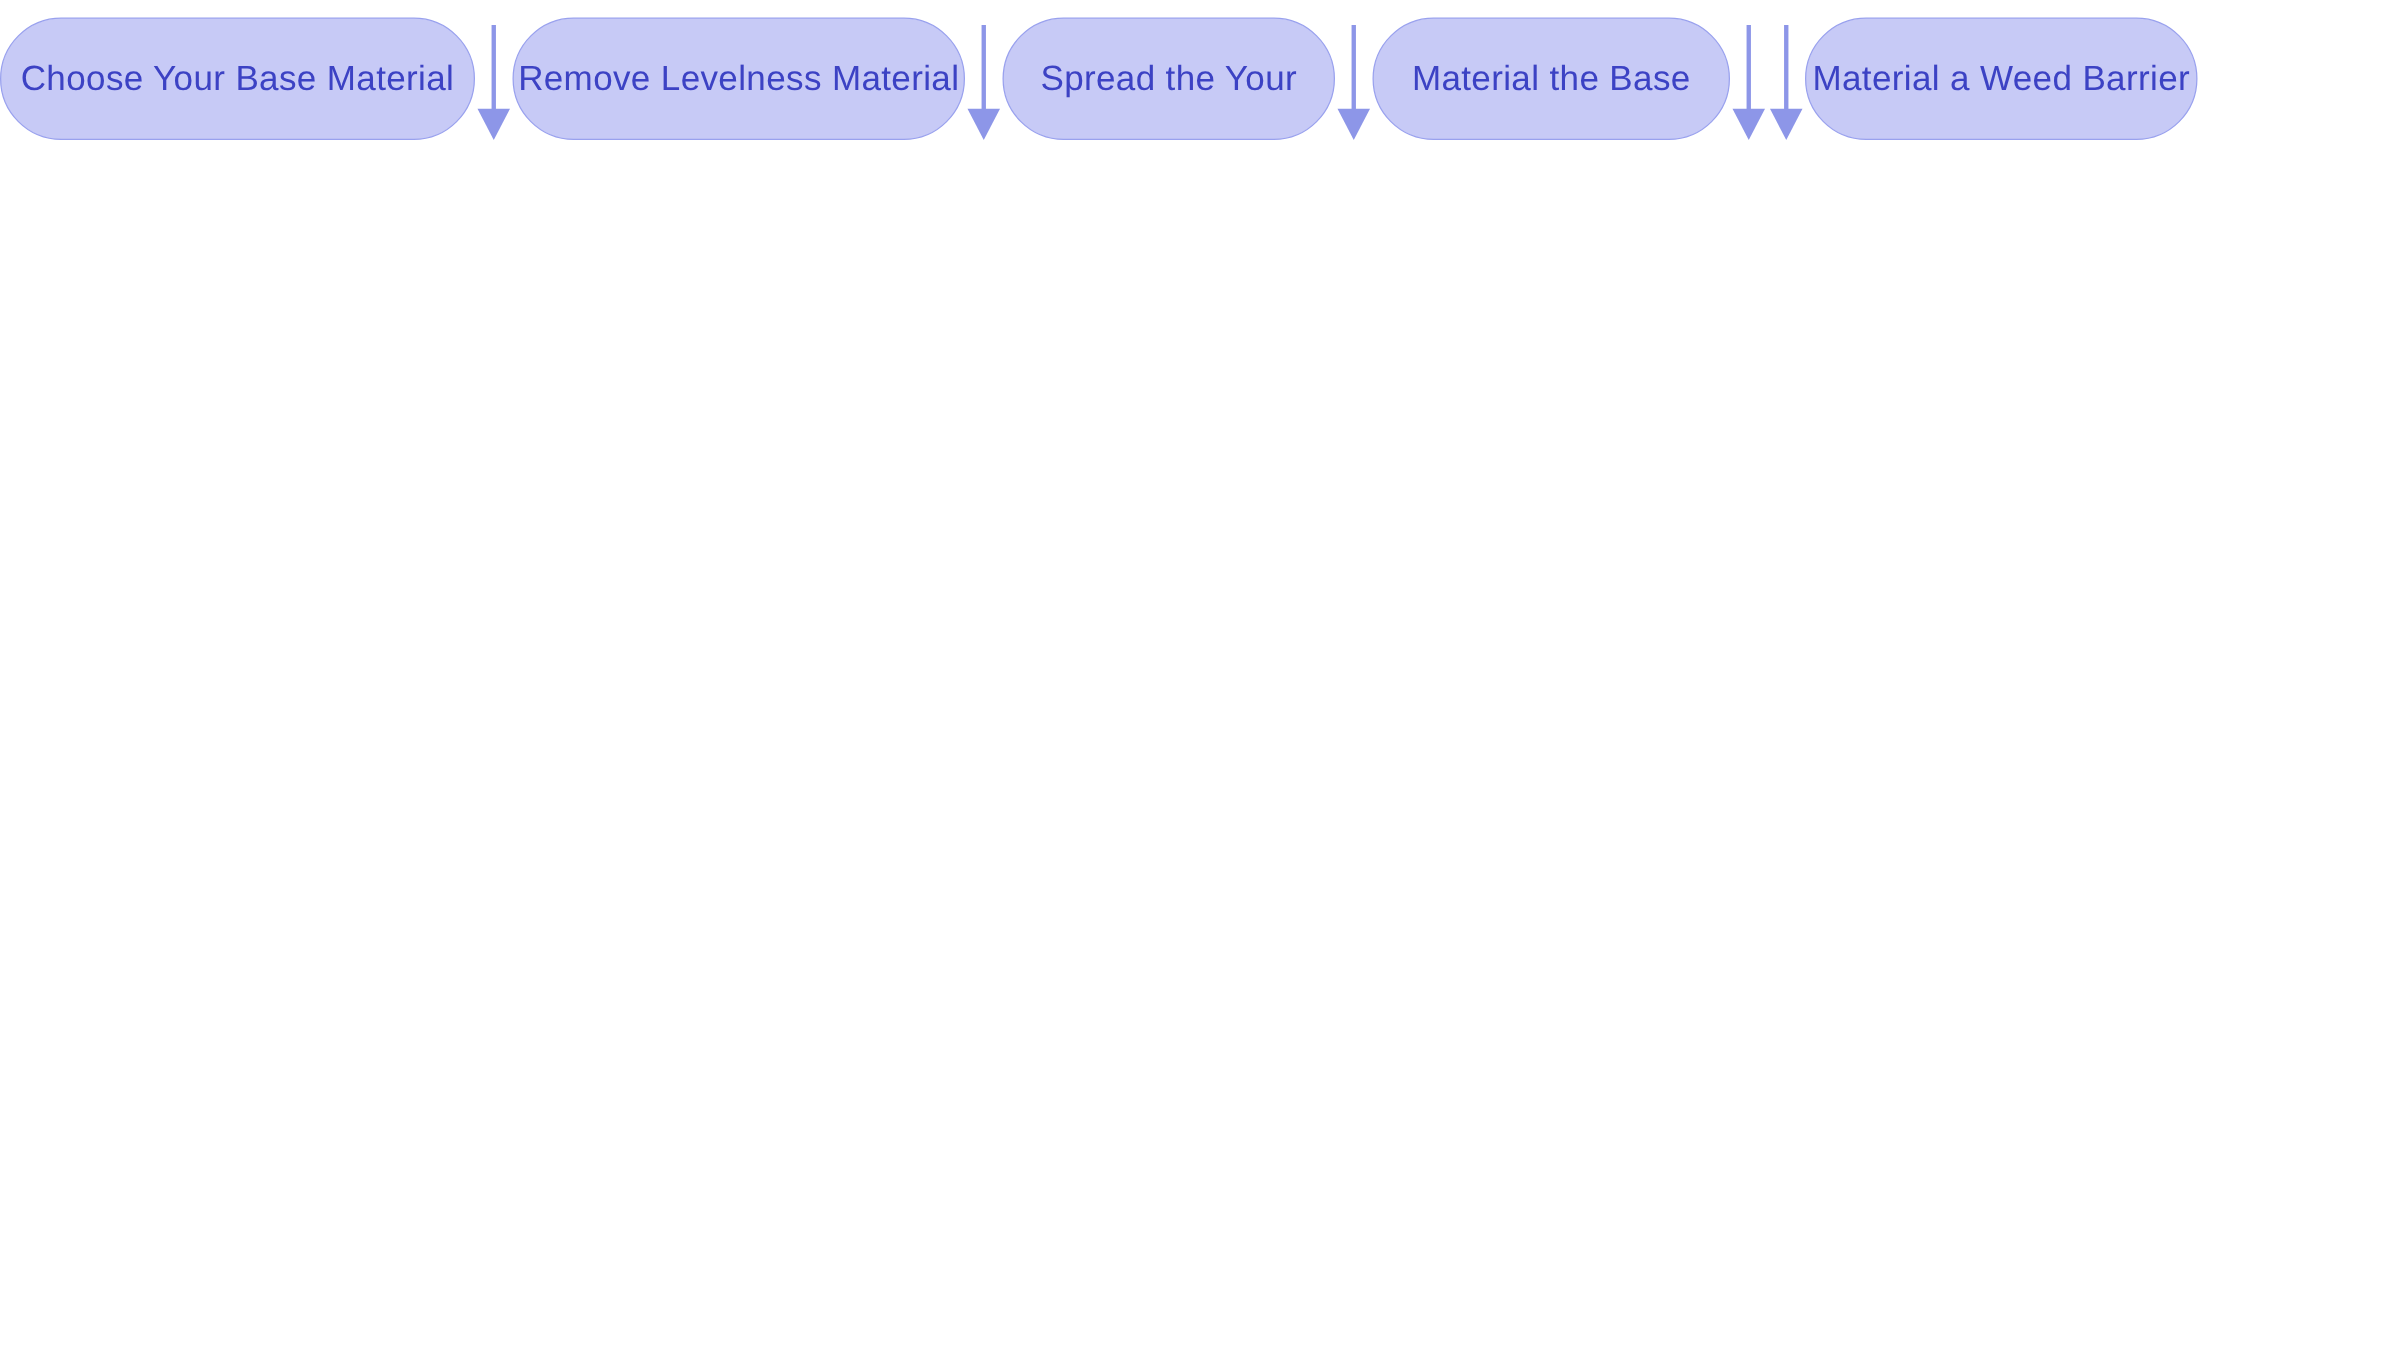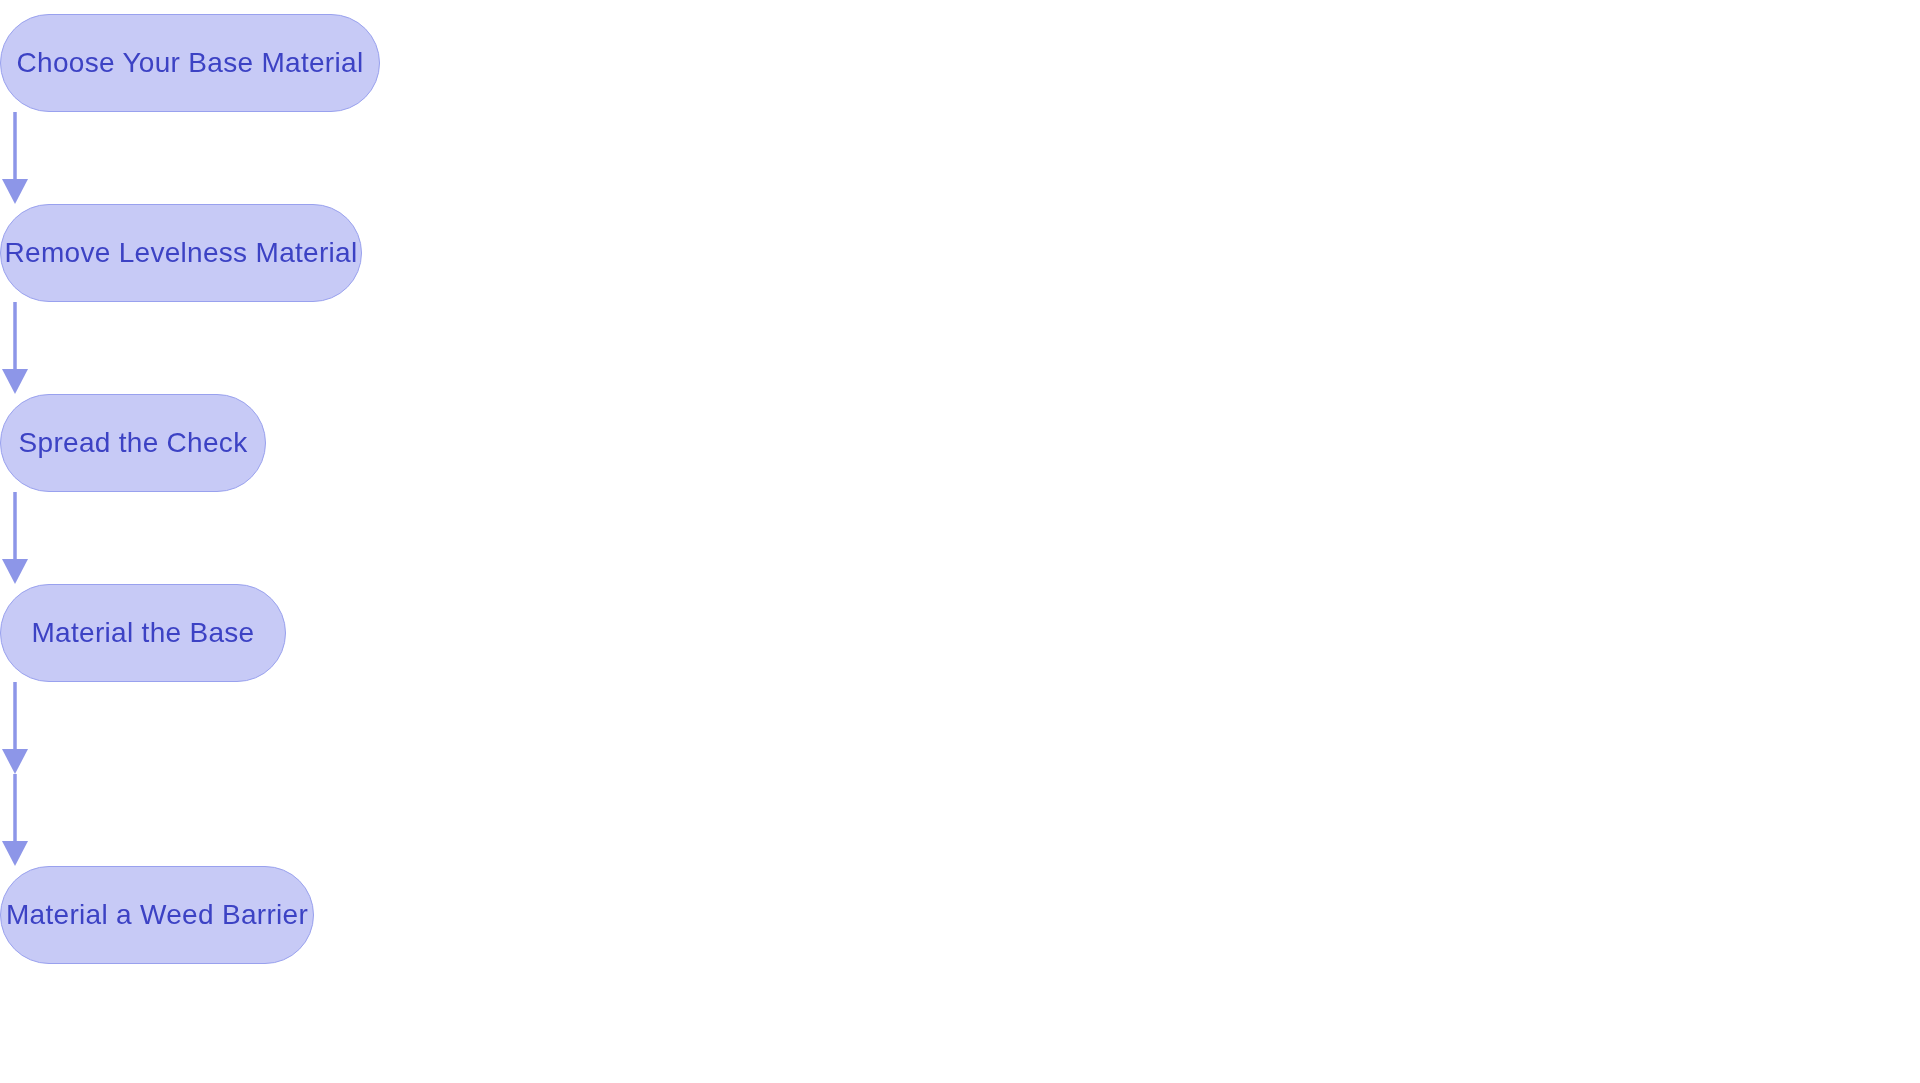--- a/index.html
+++ b/index.html
@@ -14,22 +14,22 @@
     height: 1083px;
     background: var(--page-bg, #ffffff);
     overflow: hidden;
   }
   #flow {
     position: absolute;
     top: 14px;
     left: 0;
     width: 100%;
     display: flex;
-    flex-direction: column;
-    align-items: flex-start;
+    flex-direction: row;
+    align-items: flex-end;
   }
   .pill {
     box-sizing: border-box;
     height: 98px;
     border-radius: 49px;
     background: var(--node-fill, #c7caf6);
     border: 1.5px solid var(--node-border, #99a1ee);
     color: var(--node-text, #3c42c4);
     display: flex;
     align-items: center;
@@ -64,21 +64,21 @@
           <polygon points="2,67 28,67 15,92" fill="#8d96e8"></polygon>
         </svg>
       </div>
       <div class="pill" style="width: 362px;">Remove Levelness Material</div>
       <div class="arrow">
         <svg width="30" height="92" viewBox="0 0 30 92">
           <line x1="15" y1="0" x2="15" y2="69" stroke="#8d96e8" stroke-width="3.5"></line>
           <polygon points="2,67 28,67 15,92" fill="#8d96e8"></polygon>
         </svg>
       </div>
-      <div class="pill" style="width: 266px;">Spread the Check</div>
+      <div class="pill" style="width: 266px;">Spread the Your</div>
       <div class="arrow">
         <svg width="30" height="92" viewBox="0 0 30 92">
           <line x1="15" y1="0" x2="15" y2="69" stroke="#8d96e8" stroke-width="3.5"></line>
           <polygon points="2,67 28,67 15,92" fill="#8d96e8"></polygon>
         </svg>
       </div>
       <div class="pill" style="width: 286px;">Material the Base</div>
       <div class="arrow">
         <svg width="30" height="92" viewBox="0 0 30 92">
           <line x1="15" y1="0" x2="15" y2="69" stroke="#8d96e8" stroke-width="3.5"></line>

